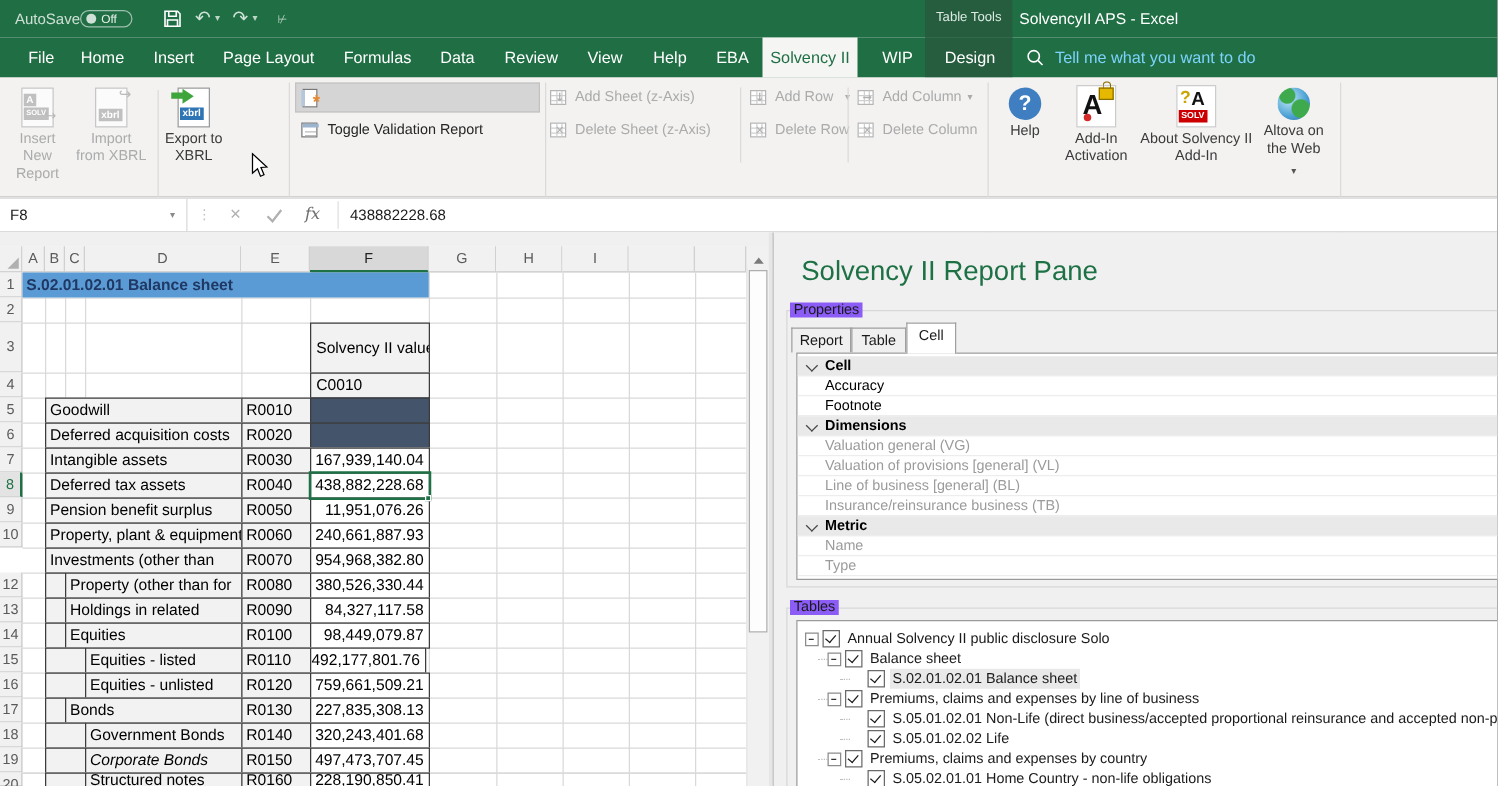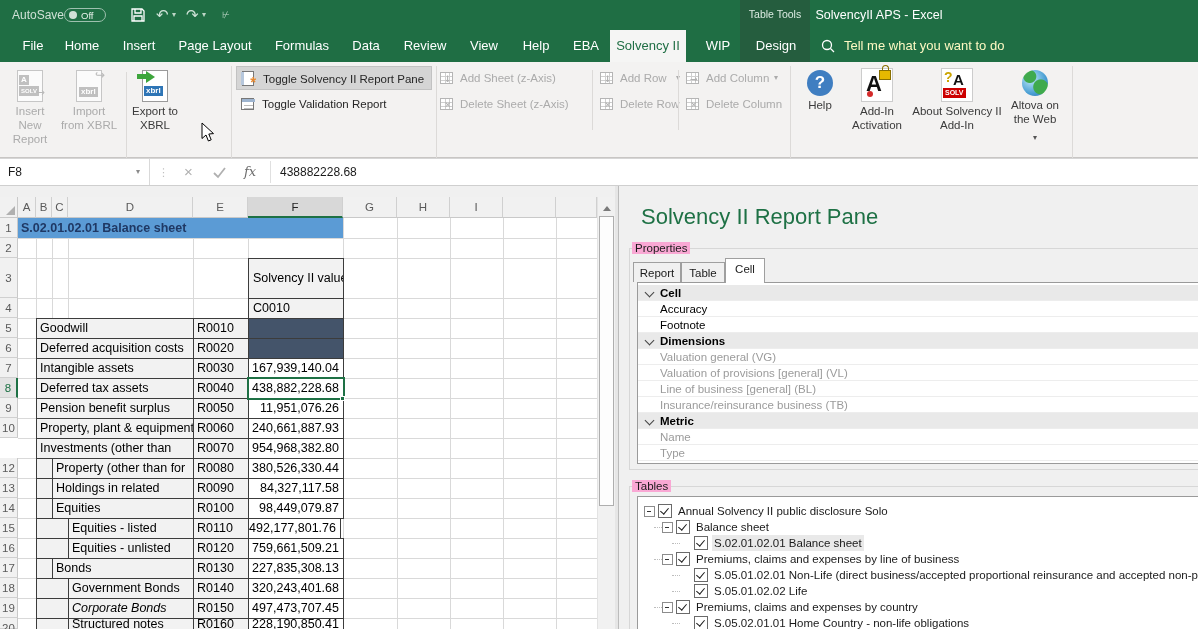--- a/index.html
+++ b/index.html
@@ -12,21 +12,21 @@
   .qat-txt{color:#cfe0d6;font-size:12px;line-height:30px;}
   .pill{border:1px solid #9ec0ae;border-radius:8px;height:14px;width:42px;top:8px;}
   .pill-dot{width:8px;height:8px;border-radius:50%;background:#cfe0d6;left:4px;top:2px;}
   .pill-txt{color:#e9f2ec;font-size:9.5px;line-height:14px;left:16px;}
   .qat-caret{color:#bcd6c6;font-size:8px;line-height:30px;}
   .tb-tab{height:32px;color:#fff;font-size:13px;text-align:center;line-height:32px;cursor:default;}
   .tb-tab.active{background:#f5f5f4;color:#1f6e44;}
   .ctxblock{background:#255d3e;}
   .ctx-hdr{color:#dcebe2;font-size:10.5px;text-align:center;width:70px;}
   .title-txt{color:#fff;font-size:12.5px;line-height:30px;}
-  .tellme{color:#fef9c3;font-size:13px;line-height:32px;}
+  .tellme{color:#7dd3fc;font-size:13px;line-height:32px;}
   
   #ribbon{left:0;top:62px;width:1198px;height:96px;background:#f3f2f1;border-bottom:1px solid #c8c6c4;}
   .grp-label{font-size:11px;color:#5f5f5f;text-align:center;top:139px;}
   .grp-div{width:1px;top:4px;height:144px;background:#dcdad8;}
   .bigbtn{width:52px;top:4px;height:130px;text-align:center;}
   .bigbtn .lbl{font-size:11.5px;color:#3b3b3b;line-height:14px;margin-top:2px;}
   .bigbtn.dis .lbl{color:#ababab;}
   .bigbtn.hl{background:#d5d5d5;border:1px solid #bdbdbd;}
   .doc{position:relative;width:24px;height:30px;background:#fff;border:1px solid #9a9a9a;margin:4px auto 0;}
   .dis .doc{border-color:#c6c6c6;background:#fbfbfb;}
@@ -70,21 +70,21 @@
   .selbox{border:2px solid #1e7145;background:transparent;}
   .selhandle{width:5px;height:5px;background:#1e7145;border:1px solid #fff;}
   
   .sb-track{background:#f1f1f1;border-left:1px solid #e3e3e3;}
   .sb-btn{background:#f1f1f1;border:1px solid #f1f1f1;}
   .sb-tri{width:0;height:0;border:4px solid transparent;border-bottom:5px solid #7a7a7a;}
   .sb-thumb{background:#fdfdfd;border:1px solid #aeaeae;}
   
   #pane{left:618px;top:186px;width:580px;height:443px;background:#f0f0f0;border-left:1px solid #bcbcbc;}
   .pane-title{font-size:22px;color:#1e7145;}
-  .gb-label{font-size:11.5px;color:#1a1a1a;background:#f9a8d4;padding:0 3px;}
+  .gb-label{font-size:11.5px;color:#1a1a1a;background:#8b5cf6;padding:0 3px;}
   .gbox{border:1px solid #d7d7d7;}
   .ptab{height:20px;border:1px solid #9f9f9f;border-bottom:none;background:#f0f0f0;
     font-size:11.5px;color:#1a1a1a;text-align:center;line-height:20px;}
   .ptab.active{background:#fff;height:24px;z-index:3;}
   .pgrid{background:#fff;border:1px solid #9a9a9a;overflow:hidden;}
   .prow{left:0;width:100%;height:16px;font-size:11.5px;line-height:16px;border-bottom:1px solid #ededed;}
   .prow.group{background:#e9e9e9;font-weight:bold;}
   .prow .ptxt{position:absolute;left:22px;white-space:nowrap;}
   .prow.muted .ptxt{color:#9b9b9b;}
   .chev{position:absolute;left:8px;top:4px;width:6px;height:6px;border-left:1.5px solid #444;border-bottom:1.5px solid #444;transform:rotate(-45deg);}
@@ -182,21 +182,20 @@
         </svg>
     </span>
     <div class="abs grp-label" style="left:60px;width:105px">Report</div>
     <div class="abs grp-div" style="left:231px"></div>
 
     <div class="abs" style="left:236px;top:4px;width:196px;height:24px;background:#d5d5d5;border:1px solid #c2c2c2">
       <span class="abs" style="left:5px;top:4px;width:12px;height:15px;background:#fff;border:1px solid #777">
         <span style="position:absolute;left:-2px;top:0;width:3px;height:13px;background:#b6c7dc"></span>
         <span style="position:absolute;right:-3px;bottom:-5px;color:#e8882d;font-size:15px;font-weight:bold">*</span>
       </span>
-      <span class="abs smallbtn-txt" style="left:26px">Toggle Solvency II Report Pane</span>
     </div>
     <div class="abs" style="left:236px;top:30px;width:196px;height:24px">
       <span class="abs" style="left:5px;top:6px;width:13px;height:12px;background:#fff;border:1px solid #777">
         <span style="position:absolute;left:0;top:0;width:13px;height:3px;background:#9db4cf"></span>
         <span style="position:absolute;left:2px;top:6px;width:9px;height:1px;background:#bbb"></span>
         <span style="position:absolute;left:2px;top:9px;width:9px;height:1px;background:#bbb"></span>
       </span>
       <span class="abs smallbtn-txt" style="left:26px">Toggle Validation Report</span>
     </div>
     <div class="abs grp-label" style="left:280px;width:100px">Windows</div>

